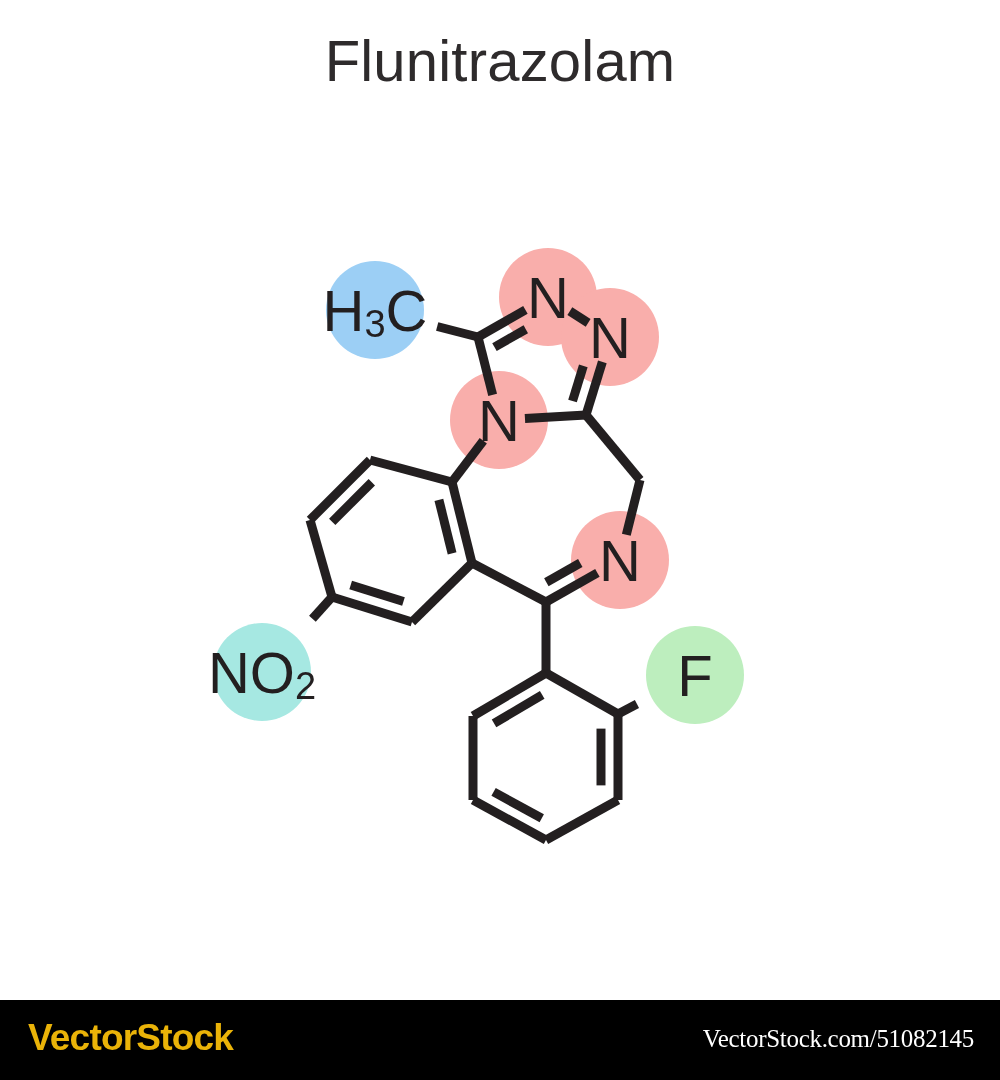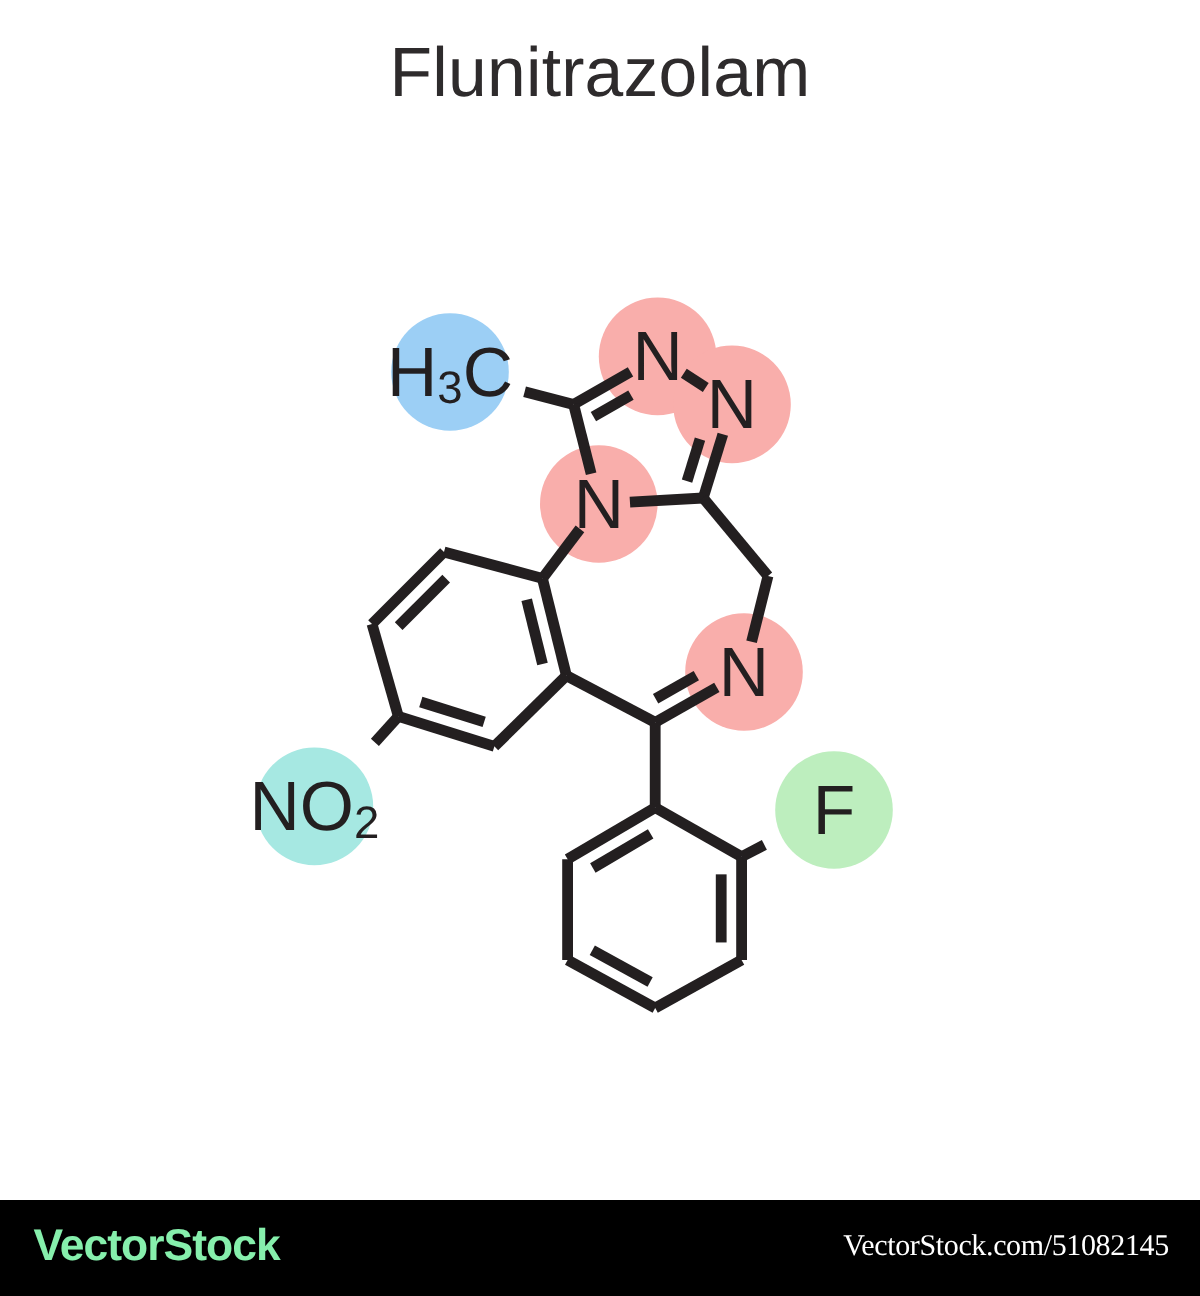--- a/index.html
+++ b/index.html
@@ -44,21 +44,21 @@
     left: 0;
     top: 1000px;
     width: 1000px;
     height: 80px;
     background: #000000;
   }
   #footer-logo {
     position: absolute;
     left: 28px;
     top: 19px;
-    color: #86efac;
+    color: #eab308;
     font-family: "Liberation Sans", sans-serif;
     font-size: 37px;
     font-weight: 700;
     letter-spacing: -0.8px;
     line-height: 1;
   }
   #footer-url {
     position: absolute;
     right: 26px;
     top: 26px;

